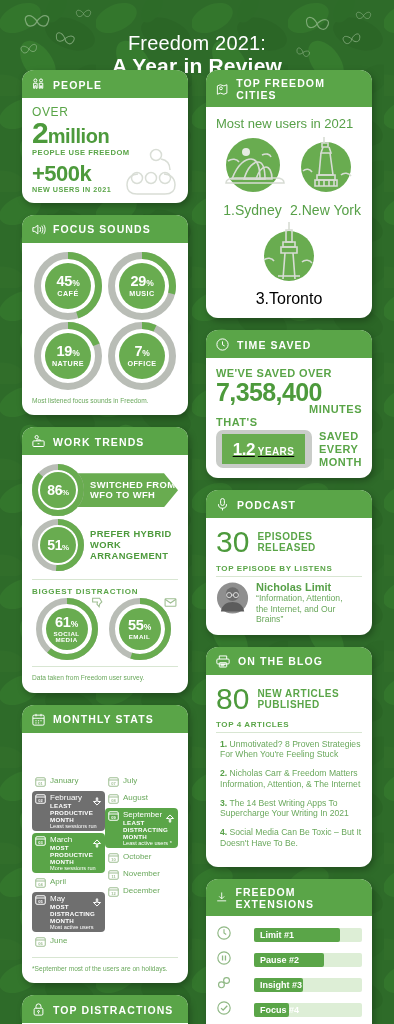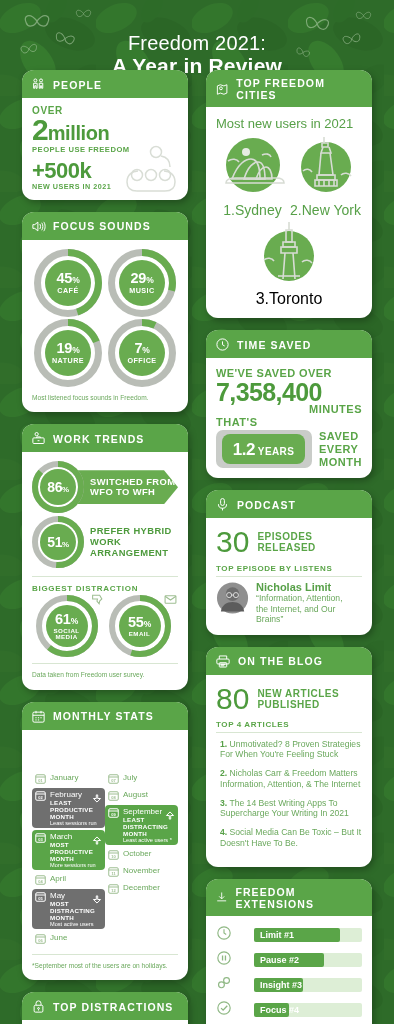--- a/index.html
+++ b/index.html
@@ -49,21 +49,21 @@
     font-stretch: condensed;
   }
   .card-body { padding: 9px 10px 10px; }
   .foot {
     font-size: 6.6px; color: #6aa85c; margin-top: 7px; line-height: 1.3;
   }
   .hr { height: 1px; background: #d8e6d2; margin: 6px 0 7px; }
 
   
   .people-body { position: relative; padding: 7px 10px 9px; }
-  .over { font-size: 10px; font-weight: bold; color: #5aa548; letter-spacing: .6px; }
+  .over { font-size: 12px; font-weight: normal; color: #5aa548; letter-spacing: .6px; }
   .big2 { display: flex; align-items: baseline; }
   .big2 .n { font-size: 30px; font-weight: bold; color: #4d9a3c; line-height: .92; letter-spacing: -1px; }
   .big2 .u { font-size: 20px; font-weight: bold; color: #4d9a3c; line-height: .92; letter-spacing: -.4px; }
   .puf { font-size: 7.6px; font-weight: bold; color: #5aa548; letter-spacing: .5px; margin-top: 1px; }
   .plus { font-size: 22px; font-weight: bold; color: #4d9a3c; letter-spacing: -.5px; line-height: 1; margin-top: 6px; }
   .nu { font-size: 7.2px; font-weight: bold; color: #5aa548; letter-spacing: .5px; }
   .people-art { position: absolute; right: 6px; bottom: 6px; opacity: .95; }
 
   
   .cities-sub { font-size: 13px; color: #57a048; margin-bottom: 4px; }
@@ -113,22 +113,22 @@
   .ts-big { font-size: 25px; font-weight: bold; color: #4d9a3c; letter-spacing: -.6px; line-height: 1.05; }
   .ts-min { font-size: 11px; font-weight: bold; color: #5aa548; letter-spacing: .5px; text-align: right; margin-top: -2px; }
   .ts-that { font-size: 11px; font-weight: bold; color: #5aa548; letter-spacing: .5px; margin-top: 1px; }
   .ts-bottom { display: flex; align-items: center; gap: 7px; margin-top: 2px; }
   .phone {
     position: relative; width: 96px; height: 38px;
     background: #c9ccc8; border-radius: 7px; padding: 4px 7px 4px 6px;
     display: flex; align-items: center; flex: 0 0 96px;
   }
   .phone .screen {
-    background: #69ac50; border-radius: 8px; width: 100%; height: 100%;
-    display: flex; align-items: baseline; justify-content: center; padding-top: 6px; gap: 3px;
+    background: #69ac50; border-radius: 0; width: 100%; height: 100%;
+    display: flex; align-items: baseline; justify-content: center; padding-top: 6px; gap: 3px; text-decoration: underline;
   }
   .phone .yr { color: #fff; font-size: 17px; font-weight: bold; letter-spacing: -.5px; }
   .phone .yl { color: #fff; font-size: 10px; font-weight: bold; letter-spacing: .4px; }
   .ts-saved { font-size: 11px; font-weight: bold; color: #5aa548; letter-spacing: .5px; line-height: 1.15; }
 
   
   .pc-top { display: flex; align-items: center; gap: 8px; }
   .pc-num { font-size: 30px; font-weight: normal; color: #4d9a3c; line-height: 1; }
   .pc-lbl { font-size: 10px; font-weight: bold; color: #5aa548; letter-spacing: .5px; line-height: 1.12; }
   .pc-sub { font-size: 8px; font-weight: bold; color: #5aa548; letter-spacing: .6px; margin-top: 7px; }

